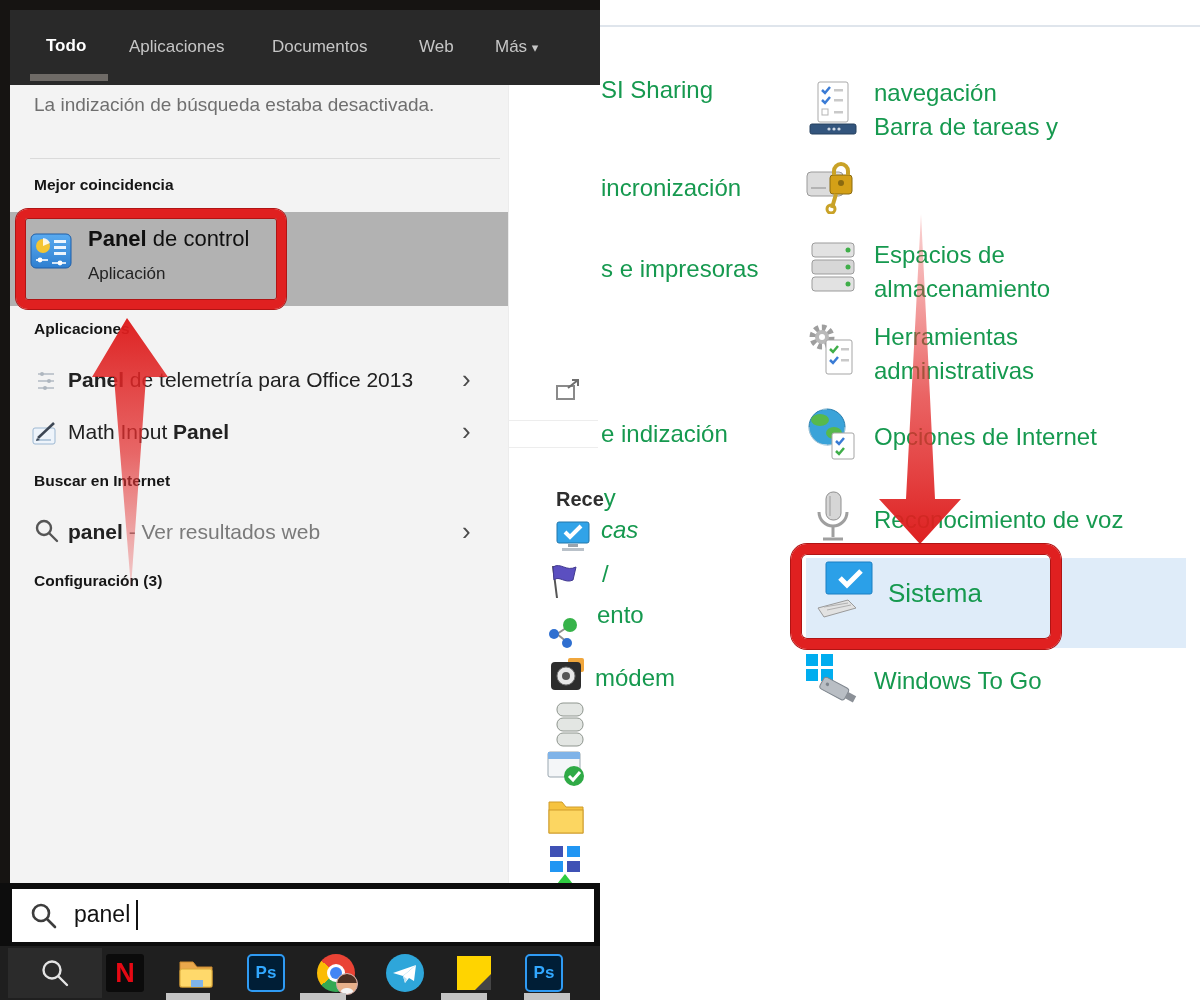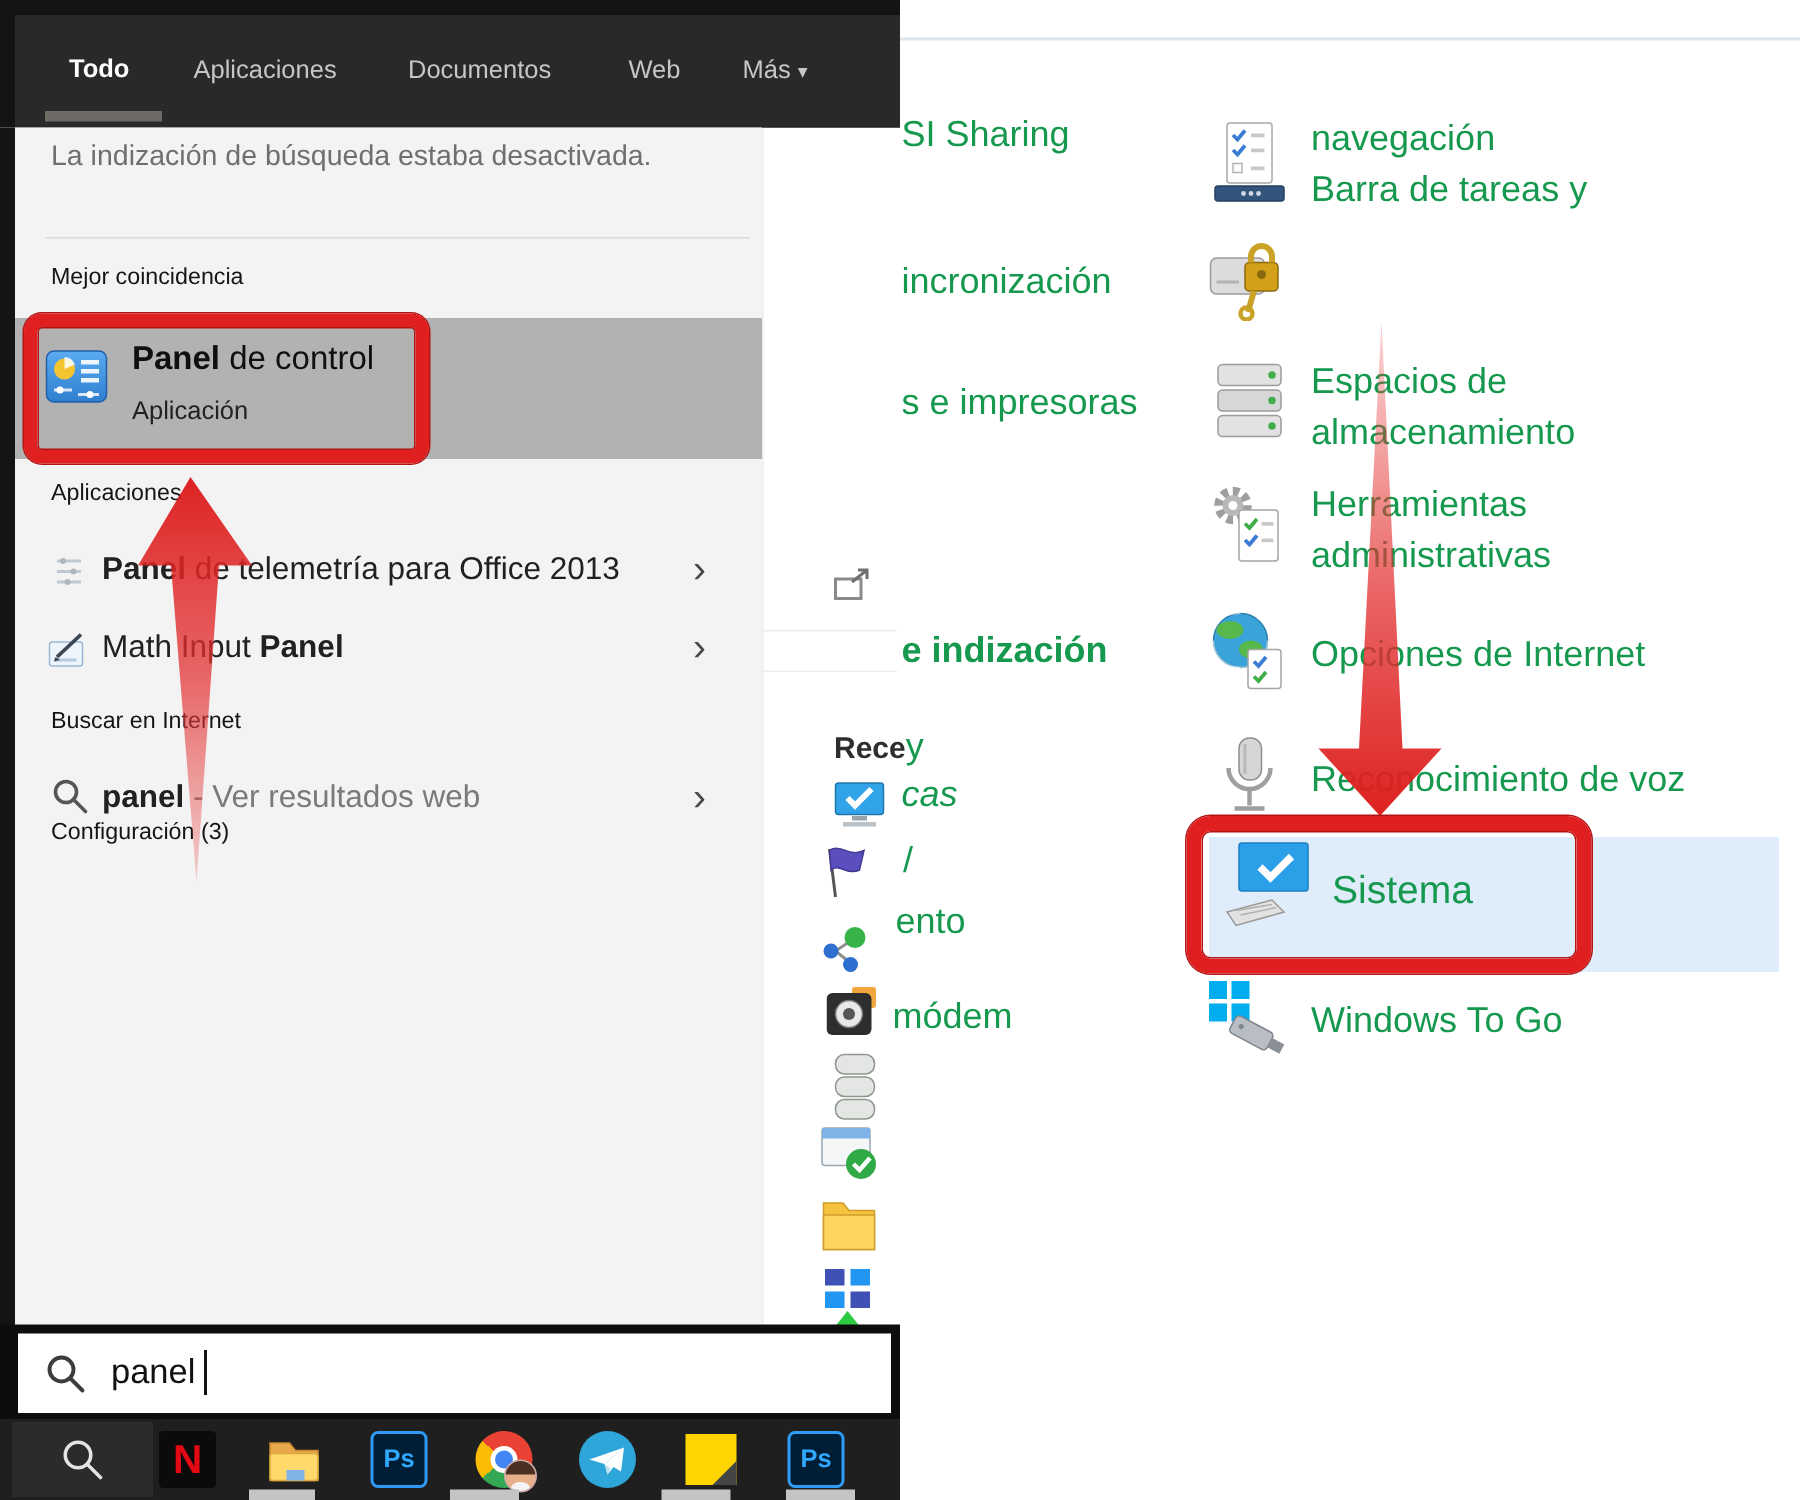--- a/index.html
+++ b/index.html
@@ -10,21 +10,21 @@
   .cp-green{color:#16994f;font-size:24px;white-space:nowrap;}
   .cp-item-text{line-height:34px;}
   .hairline{background:#dfe5ec;}
   
   .topbar{background:#161412;}
   .tabbar{background:#292929;}
   .tab{font-size:17px;color:#c6c6c6;white-space:nowrap;cursor:default;}
   .tab.active{color:#fff;font-weight:bold;}
   .pane{background:#f3f3f3;}
   .notice{font-size:19px;color:#6f6f6f;white-space:nowrap;}
-  .sec-h{font-size:15.5px;font-weight:normal;color:#151515;white-space:nowrap;}
+  .sec-h{font-size:15.5px;font-weight:bold;color:#151515;white-space:nowrap;}
   .row-text{font-size:21px;color:#212121;white-space:nowrap;}
   .row-text b{font-weight:bold;}
   .chev{font-size:26px;color:#4a4a4a;line-height:22px;}
   .muted{color:#7a7a7a;}
   
   .redbox{border:9px solid #e02020;border-radius:12px;box-shadow:0 0 0 1px #b01414 inset,0 0 0 1px #b01414;}
   
   .tbicon{width:38px;height:38px;border-radius:3px;display:flex;align-items:center;justify-content:center;}
   .runbar{background:#c4c4c4;height:7px;}
   svg{display:block;}
@@ -35,21 +35,21 @@
 <div id="stage">
 
   <div class="abs hairline" style="left:508px;top:25px;width:692px;height:2px;"></div>
   <div class="abs" style="left:508px;top:85px;width:1px;height:798px;background:#ececec;"></div>
   <div class="abs" style="left:508px;top:420px;width:90px;height:1px;background:#ededed;"></div>
   <div class="abs" style="left:508px;top:447px;width:90px;height:1px;background:#ededed;"></div>
 
   <div class="abs cp-green" style="left:601px;top:76px;">SI Sharing</div>
   <div class="abs cp-green" style="left:601px;top:174px;">incronización</div>
   <div class="abs cp-green" style="left:601px;top:255px;">s e impresoras</div>
-  <div class="abs cp-green" style="left:601px;top:420px;font-weight:bold;">e indización</div>
+  <div class="abs cp-green" style="left:601px;top:420px;">e indización</div>
   <div class="abs" style="left:556px;top:484px;white-space:nowrap;">
     <span style="font-size:20px;font-weight:bold;color:#2e2e2e;">Rece</span><span class="cp-green" style="position:static;">y</span>
   </div>
   <div class="abs cp-green" style="left:601px;top:516px;font-style:italic;">cas</div>
   <div class="abs cp-green" style="left:602px;top:560px;">/</div>
   <div class="abs cp-green" style="left:597px;top:601px;">ento</div>
   <div class="abs cp-green" style="left:595px;top:664px;">módem</div>
 
   <div class="abs" style="left:554px;top:378px;">
     <svg width="28" height="28">
@@ -327,21 +327,21 @@
 
   <div class="abs" style="left:34px;top:518px;">
     <svg width="26" height="26">
         <circle cx="10" cy="10" r="7" fill="none" stroke="#555" stroke-width="2.4"></circle>
         <line x1="15" y1="15" x2="23" y2="23" stroke="#555" stroke-width="2.4" stroke-linecap="round"></line>
       </svg>
   </div>
   <div class="abs row-text" style="left:68px;top:520px;"><b>panel</b><span class="muted"> - Ver resultados web</span></div>
   <div class="abs chev" style="left:462px;top:520px;">›</div>
 
-  <div class="abs sec-h" style="left:34px;top:546px;">Configuración (3)</div>
+  <div class="abs sec-h" style="left:34px;top:572px;">Configuración (3)</div>
 
   <svg class="abs" style="left:0;top:0;pointer-events:none;" width="1200" height="1000">
     <defs>
       <linearGradient id="gup" x1="0" y1="318" x2="0" y2="588" gradientUnits="userSpaceOnUse">
         <stop offset="0" stop-color="#dd1c1c" stop-opacity="0.97"></stop>
         <stop offset="0.5" stop-color="#e33030" stop-opacity="0.72"></stop>
         <stop offset="1" stop-color="#e84040" stop-opacity="0.22"></stop>
       </linearGradient>
     </defs>
     <polygon points="127,318 168,377 146,377 131,588 114,377 92,377" fill="url(#gup)"></polygon>

